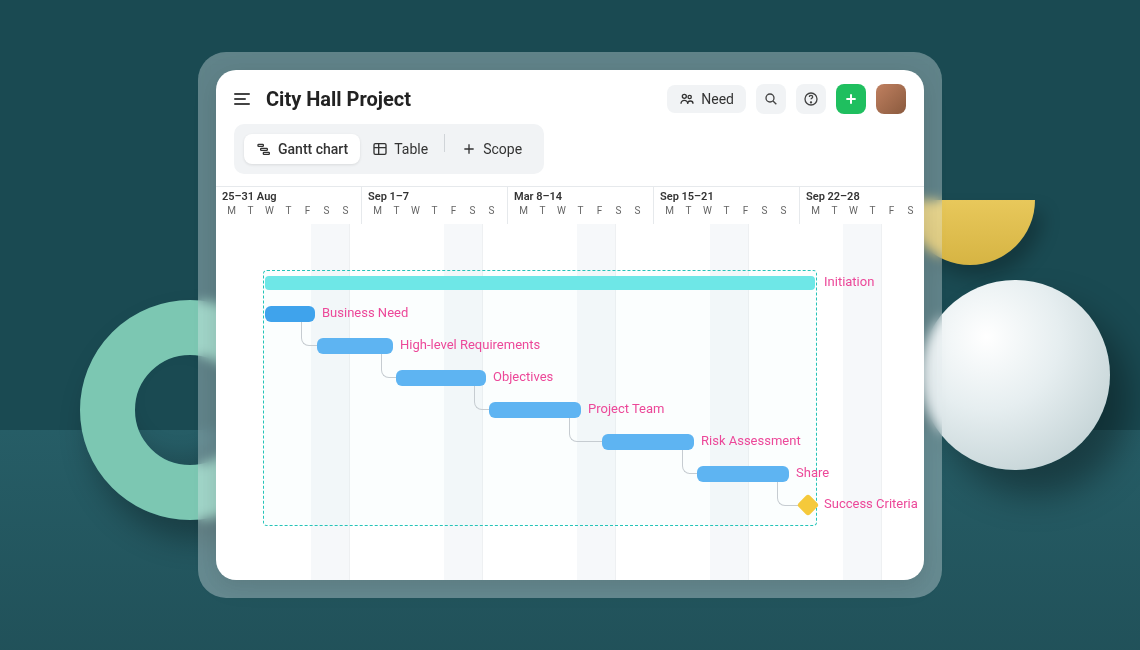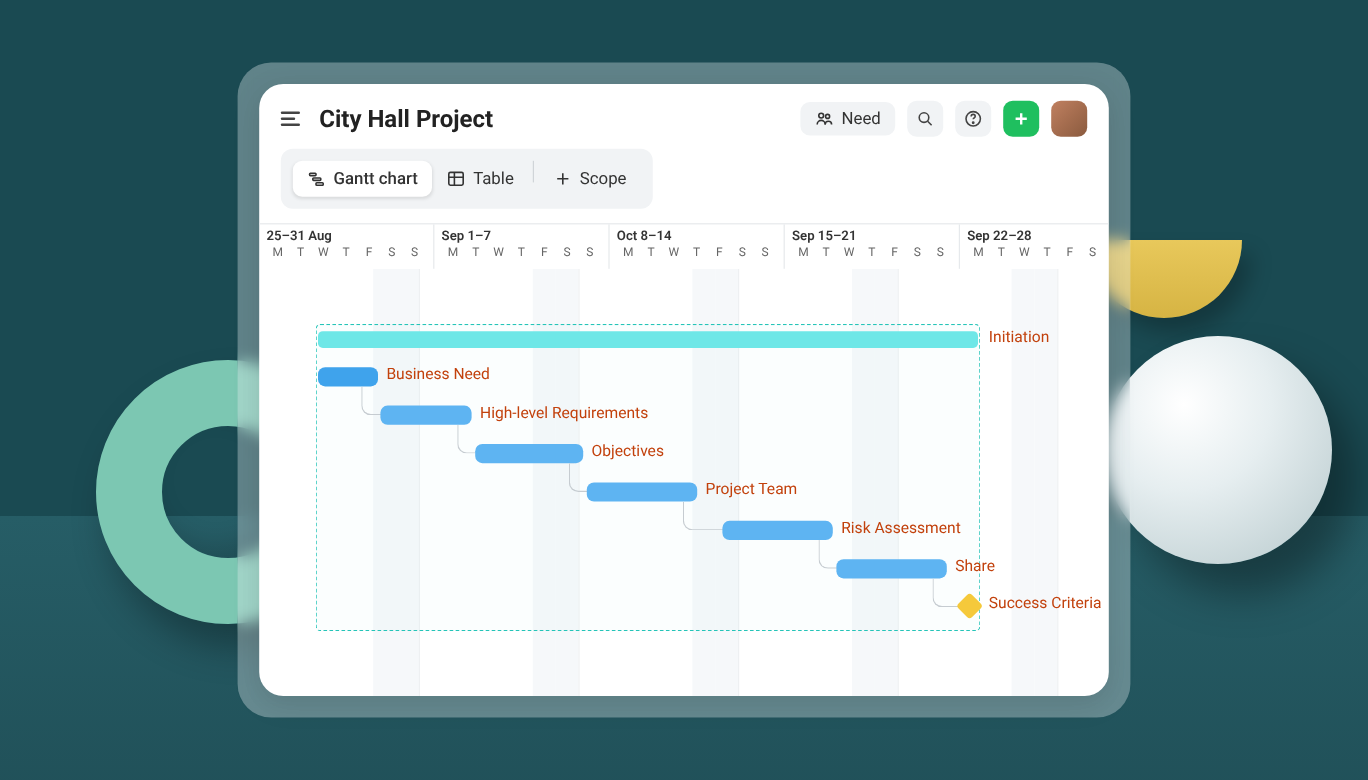--- a/index.html
+++ b/index.html
@@ -128,21 +128,21 @@
   background:#5eb4f2;
 }
 .task-bar.start { background:#3fa3ec; }
 
 .milestone {
   position:absolute; width:16px; height:16px; background:#f5c93b; transform:rotate(45deg);
   border-radius:3px;
 }
 
 .lbl {
-  position:absolute; font-size:13px; color:#c2410c; white-space:nowrap;
+  position:absolute; font-size:13px; color:#ec4899; white-space:nowrap;
 }
 
 .conn {
   position:absolute; border-left:1.5px solid #c6ccd1; border-bottom:1.5px solid #c6ccd1;
   border-bottom-left-radius:8px;
 }
 .conn::after{
   content:""; position:absolute; right:-5px; bottom:-4px; width:0;height:0;
   border-left:5px solid #c6ccd1; border-top:4px solid transparent; border-bottom:4px solid transparent;
 }
@@ -257,21 +257,21 @@
               <span class="day">M</span>
               <span class="day">T</span>
               <span class="day">W</span>
               <span class="day">T</span>
               <span class="day">F</span>
               <span class="day">S</span>
               <span class="day">S</span>
             </div>
         </div>
         <div class="week">
-          <div class="week-label">Oct 8–14</div>
+          <div class="week-label">Mar 8–14</div>
           <div class="days">
               <span class="day">M</span>
               <span class="day">T</span>
               <span class="day">W</span>
               <span class="day">T</span>
               <span class="day">F</span>
               <span class="day">S</span>
               <span class="day">S</span>
             </div>
         </div>

